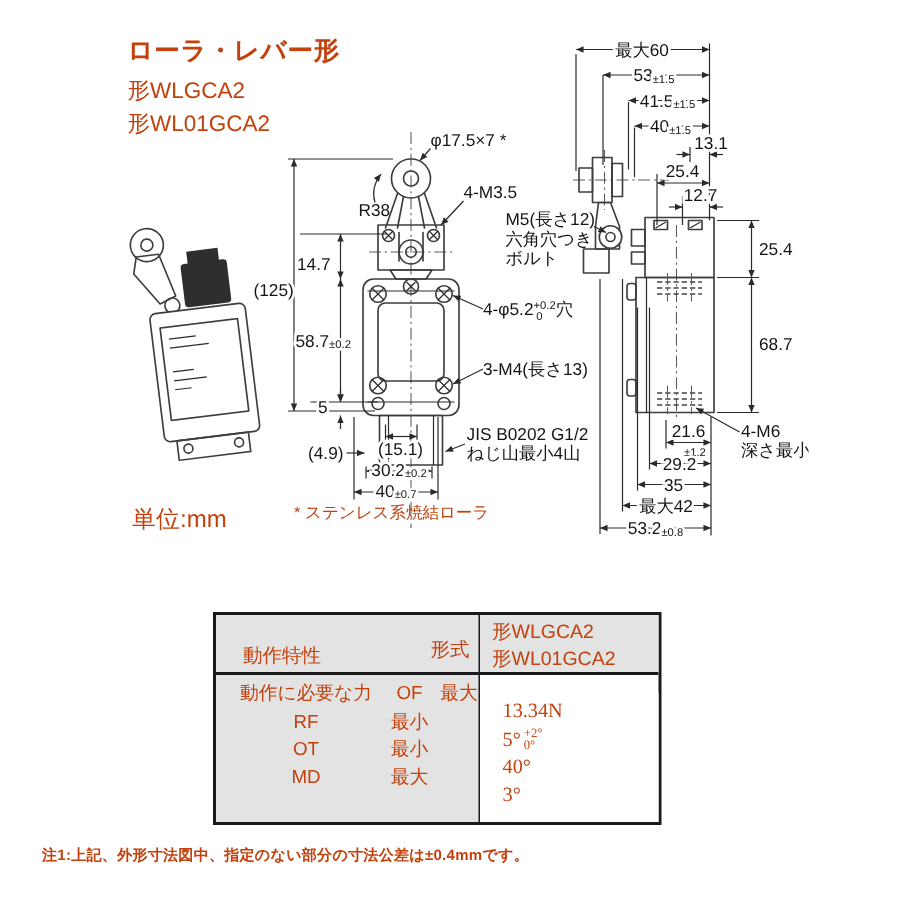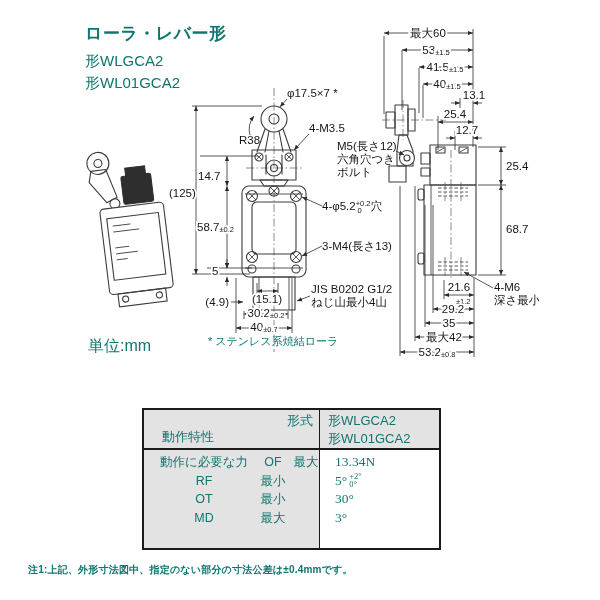--- a/index.html
+++ b/index.html
@@ -1,49 +1,49 @@
 <!DOCTYPE html>
 <html><head>
 <meta charset="utf-8">
 <style>
   html,body{margin:0;padding:0;}
   .page{position:relative;width:539px;height:600px;background:#ffffff;overflow:hidden;
-        font-family:"Liberation Sans",sans-serif;color:#0f766e;}
+        font-family:"Liberation Sans",sans-serif;color:#c2410c;}
   
   .titleblock{position:absolute;left:85px;top:22px;}
   .titleblock .t1{font-size:17px;font-weight:bold;letter-spacing:.5px;margin-bottom:5px;}
   .titleblock .t2,.titleblock .t3{font-size:15px;line-height:22px;}
   .unitlabel{position:absolute;left:88px;top:336px;font-size:16px;font-weight:normal;}
-  .stainless{position:absolute;left:208px;top:334px;font-size:11px;text-align:right;}
+  .stainless{position:absolute;left:196px;top:334px;font-size:11px;text-align:right;}
   
   svg.drw{position:absolute;left:0;top:0;}
   .g{stroke:#3d3d3d;fill:none;stroke-width:1.1;stroke-linejoin:round;stroke-linecap:round;}
   .gf{stroke:#3d3d3d;fill:#ffffff;stroke-width:1.1;}
   .dk{fill:#2e2e2e;stroke:#2e2e2e;stroke-width:1;}
   .d{stroke:#2b2b2b;fill:none;stroke-width:0.8;}
   .cl{stroke:#5a5a5a;fill:none;stroke-width:0.7;stroke-dasharray:8 2.5 1.5 2.5;}
   .hid{stroke:#444;fill:none;stroke-width:0.9;stroke-dasharray:3.5 2;}
   svg text{font-family:"Liberation Sans",sans-serif;fill:#151515;}
   .t11{font-size:11.5px;}
   .t7{font-size:7.5px;}
   .halo{paint-order:stroke;stroke:#ffffff;stroke-width:3.5px;}
   
   .spec{position:absolute;left:142px;top:408px;width:295px;border:2px solid #1a1a1a;
         display:grid;grid-template-columns:176px 119px;grid-template-rows:40px 98px;
         font-size:13px;}
   .cell{box-sizing:border-box;}
   .th-left{background:#e3e3e3;border-right:1.5px solid #1a1a1a;border-bottom:2.5px solid #1a1a1a;
            position:relative;}
-  .th-left .corner-top{position:absolute;top:2px;right:6px;}
+  .th-left .corner-top{position:absolute;top:14px;right:6px;}
   .th-left .corner-bottom{position:absolute;bottom:2px;left:18px;}
   .th-right{background:#e3e3e3;border-bottom:2.5px solid #1a1a1a;padding:2px 0 0 8px;line-height:18px;}
   .tb-left{background:#e3e3e3;border-right:1.5px solid #1a1a1a;padding-top:3px;text-align:center;}
   .srow{display:grid;grid-template-columns:108px 30px 36px;height:18.6px;line-height:18.6px;
         padding-left:6px;font-size:12.5px;}
-  .tb-right{background:#ffffff;padding-top:3px;}
+  .tb-right{background:#ffffff;padding-top:3px;margin-top:12px;}
   .sval{height:18.6px;line-height:18.6px;padding-left:15px;
         font-family:"Liberation Serif",serif;font-size:13.5px;}
   .stk{display:inline-flex;flex-direction:column;font-size:8.5px;line-height:8px;
        margin-left:2px;vertical-align:middle;transform:translateY(-2px);
        font-family:"Liberation Serif",serif;}
   
   .footnote{position:absolute;left:28px;top:563px;font-size:10px;font-weight:600;letter-spacing:.2px;}
 </style>
 </head>
 <body>
@@ -254,20 +254,20 @@
           <span>MD</span>
           <span>最大</span>
       </div>
     </div>
     <div class="cell tb-right">
       <div class="sval">13.34N</div>
       <div class="sval"><span>5°</span><span class="stk">
             <span>+2°</span>
             <span>0°</span>
           </span></div>
-      <div class="sval">30°</div>
+      <div class="sval">40°</div>
       <div class="sval">3°</div>
     </div>
   </div>
 
   <div class="footnote">注1:上記、外形寸法図中、指定のない部分の寸法公差は±0.4mmです。</div>
 
 </div>
 
 </body></html>

